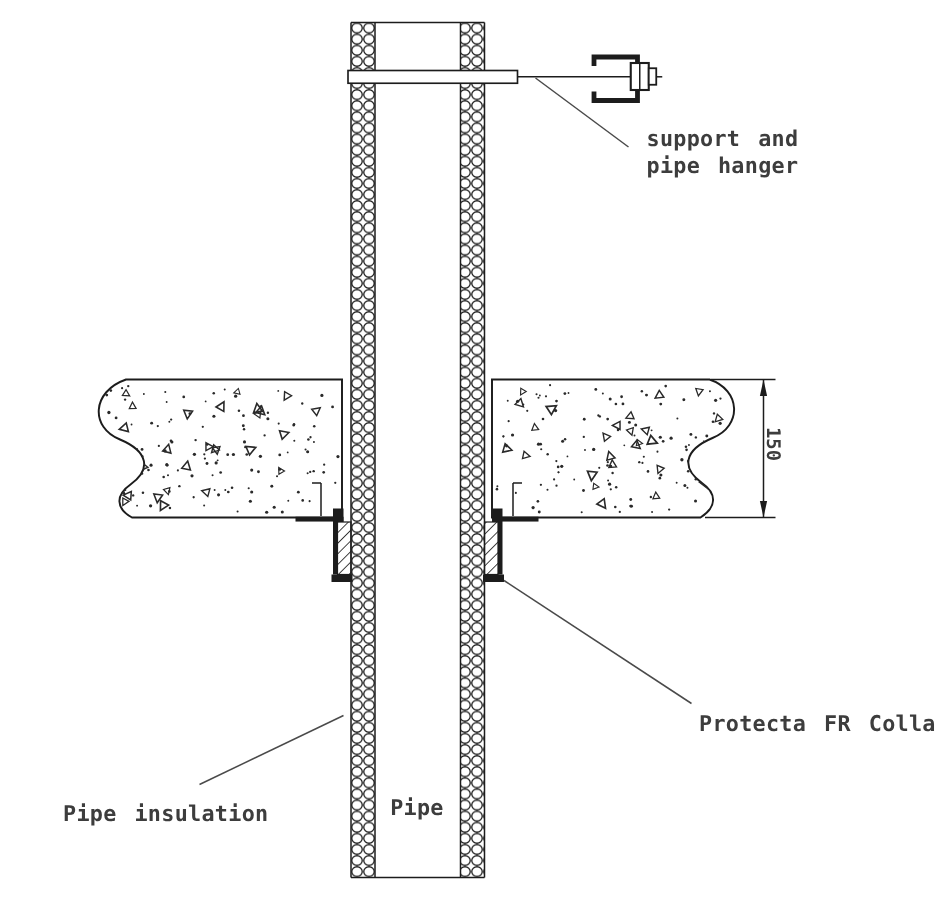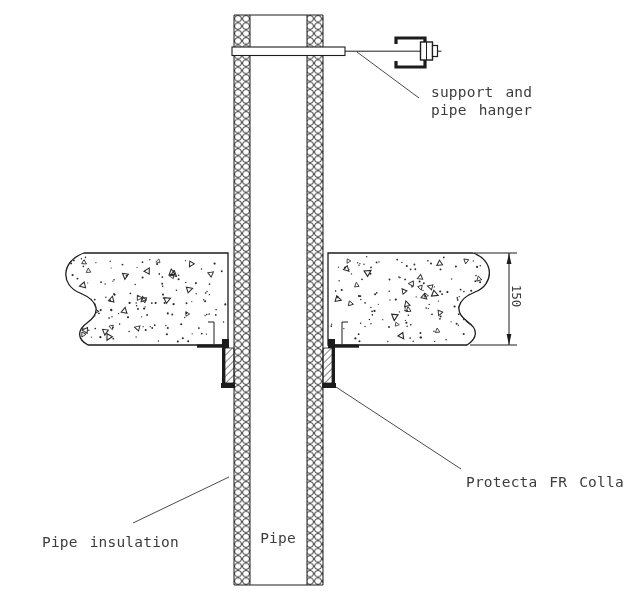--- a/index.html
+++ b/index.html
@@ -1,21 +1,21 @@
 <!DOCTYPE html>
 <html style="--line: #1c1c1c; --text: #3d3d3d; --bg: #ffffff;"><head>
 <meta charset="utf-8">
 <style>
   :root{
     --line:#1c1c1c;
     --text:#3d3d3d;
     --bg:#ffffff;
   }
   html,body{margin:0;padding:0;background:var(--bg);}
-  .stage{position:relative;width:624px;height:600px;background:var(--bg);overflow:hidden;}
+  .stage{position:relative;width:624px;height:600px;background:var(--bg);overflow:hidden;font-weight:bold;}
   svg{display:block;}
   .thin{stroke:var(--line);stroke-width:1;fill:none;}
   .thin2{stroke:var(--line);stroke-width:1.3;fill:none;}
   .thick{stroke:var(--line);stroke-width:3.2;fill:none;}
   .leader{stroke:#4a4a4a;stroke-width:1;fill:none;}
   .solid{fill:var(--line);stroke:none;}
   .whitefill{fill:#ffffff;}
   .lbl{
     font-family:"DejaVu Sans Mono","Liberation Mono",monospace;
     font-size:14.5px;

